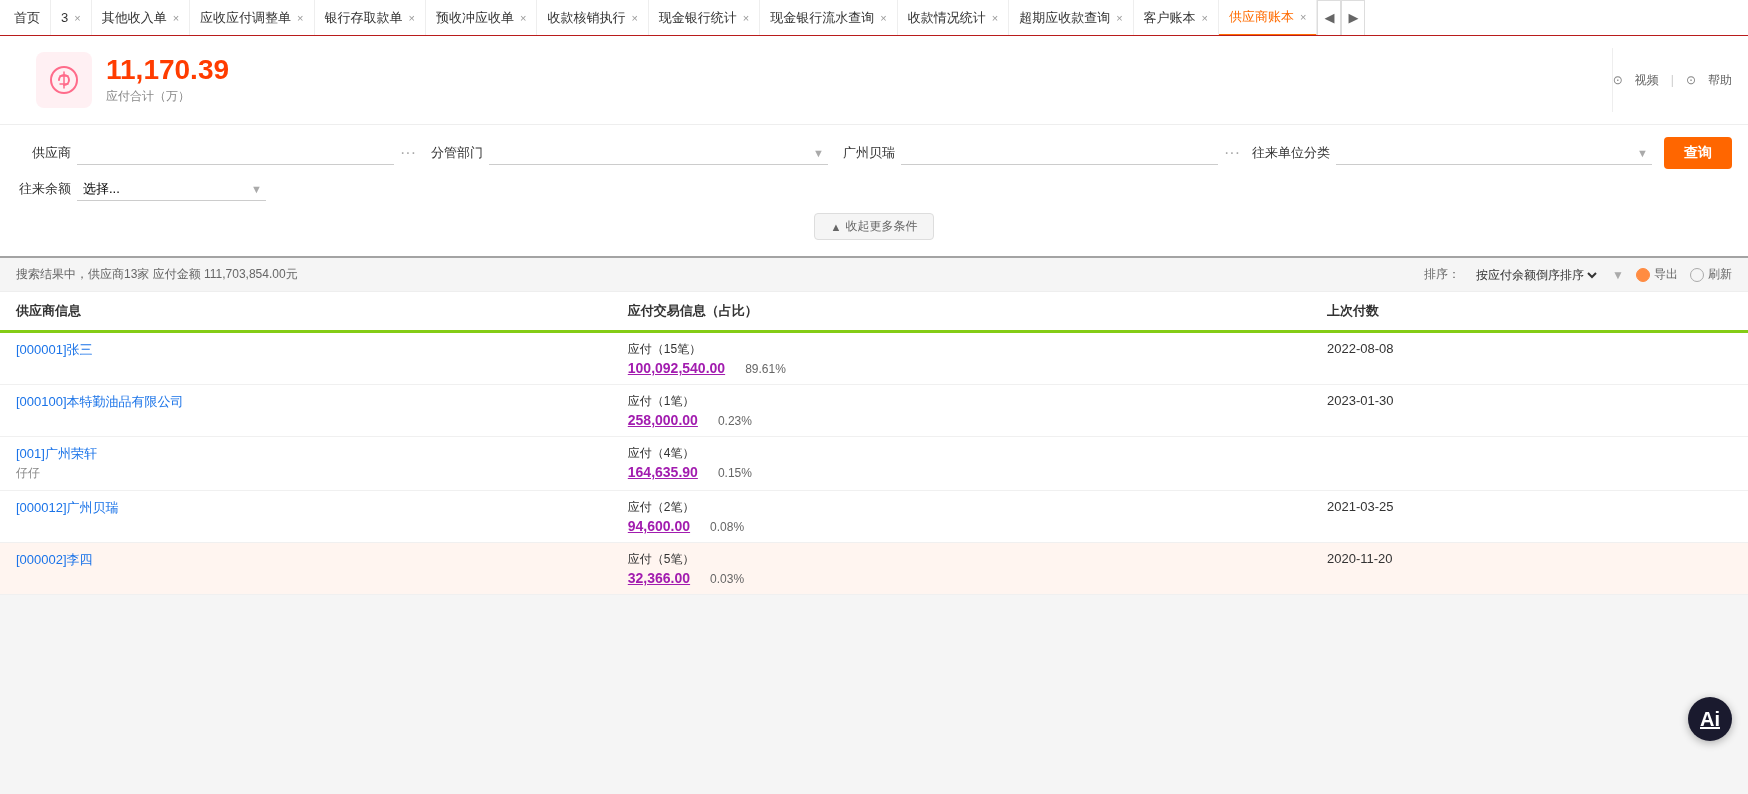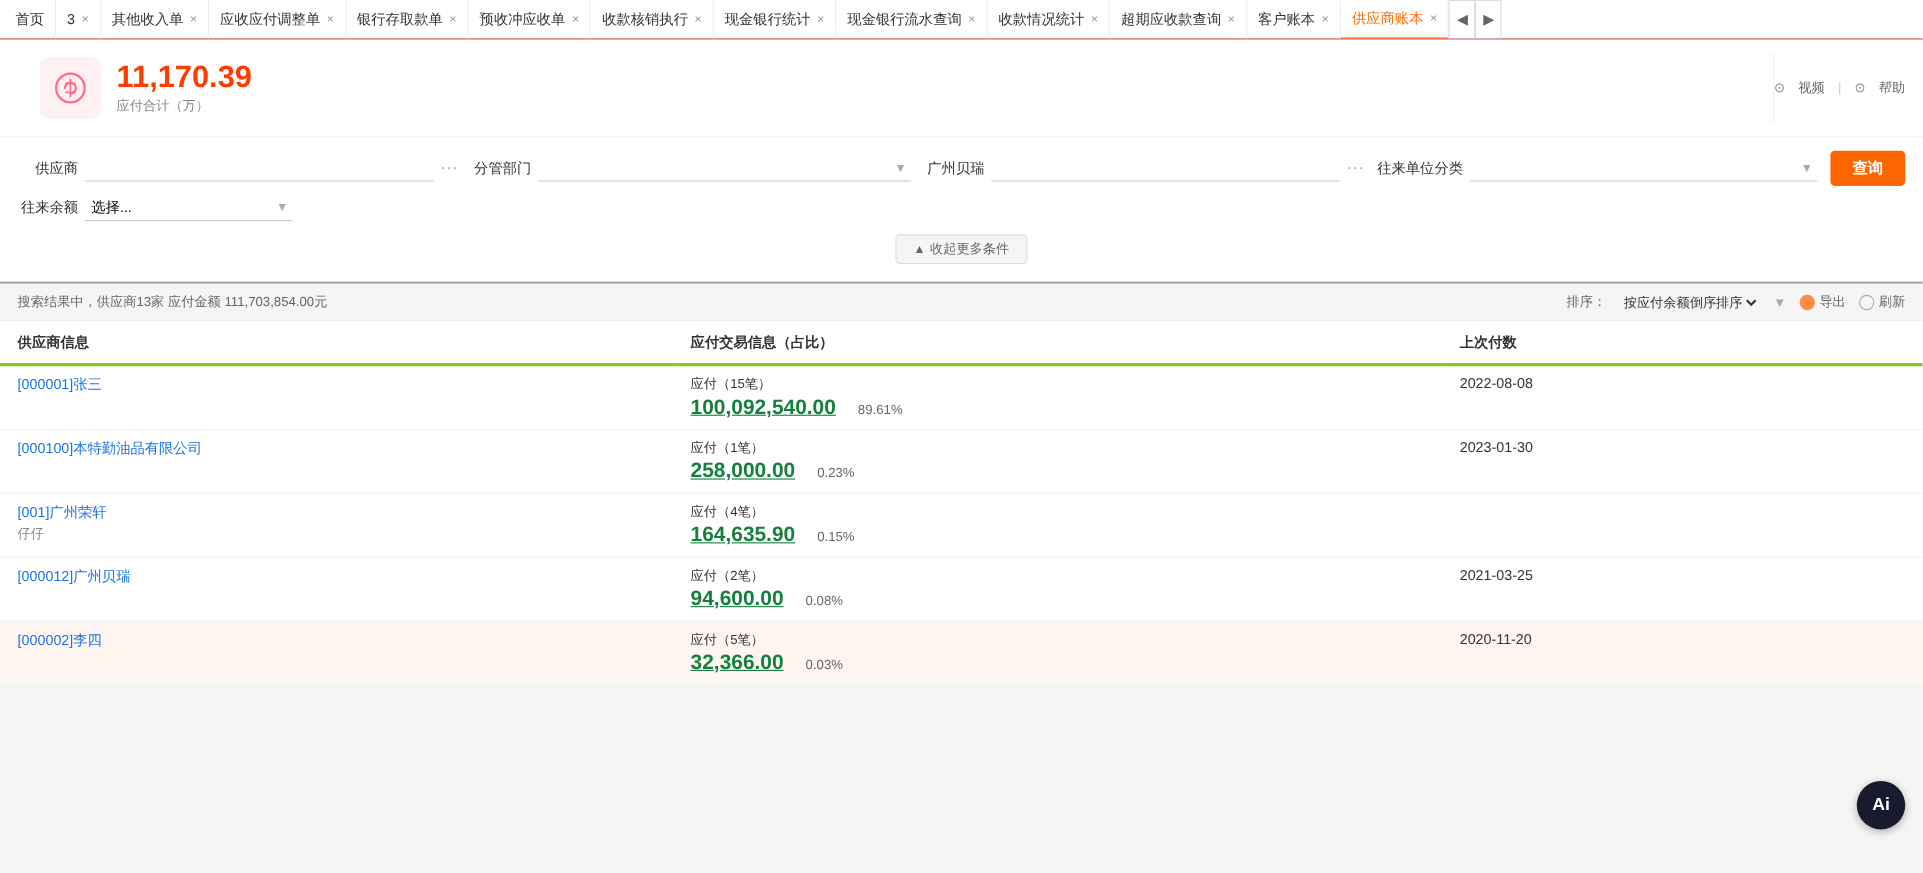--- a/index.html
+++ b/index.html
@@ -80,21 +80,21 @@
 
     
     .main-table { background: #fff; width: 100%; border-collapse: collapse; }
     .main-table thead tr { border-bottom: 2px solid #eee; }
     .main-table th { padding: 10px 16px; text-align: left; font-weight: bold; font-size: 13px; color: #333; border-bottom: 3px solid #84cc16; }
     .main-table td { padding: 8px 16px; font-size: 13px; color: #333; border-bottom: 1px solid #f0f0f0; vertical-align: top; }
     .main-table tr.highlighted { background: #fff5f0; }
     .supplier-link { color: #1a73e8; cursor: pointer; font-size: 13px; }
     .supplier-sub { color: #888; font-size: 12px; margin-top: 2px; }
     .tx-count { color: #333; font-size: 12px; margin-bottom: 2px; }
-    .tx-amount { color: #15803d; font-size: 19px; font-weight: bold; text-decoration: underline; cursor: pointer; }
+    .tx-amount { color: #a21caf; font-size: 14px; font-weight: bold; text-decoration: underline; cursor: pointer; }
     .tx-pct { color: #666; font-size: 12px; margin-left: 12px; }
     .date-val { color: #333; font-size: 13px; }
 
     .scrollbar-area { overflow-y: auto; max-height: calc(100vh - 340px); }
   </style>
 </head>
 <body>
 
 <div class="top-nav">
   <div class="nav-tab">
@@ -306,15 +306,15 @@
               <span class="tx-amount">32,366.00</span>
               <span class="tx-pct">0.03%</span>
             </div>
           </td>
           <td class="date-val">2020-11-20</td>
         </tr>
       </tbody>
   </table>
 </div>
 
-<div style="position:fixed; right:16px; bottom:40px; background:#1a1a2e; color:#fff; border-radius:50%; width:44px; height:44px; display:flex; align-items:center; justify-content:center; font-size:16px; font-weight:bold; cursor:pointer; box-shadow:0 2px 8px rgba(0,0,0,0.3);">
+<div style="position:fixed; right:16px; bottom:53px; background:#1a1a2e; color:#fff; border-radius:50%; width:44px; height:44px; display:flex; align-items:center; justify-content:center; font-size:20px; font-weight:bold; cursor:pointer; box-shadow:0 2px 8px rgba(0,0,0,0.3);text-decoration:underline;">
   <span>Ai</span>
 </div>
 
 </body></html>

